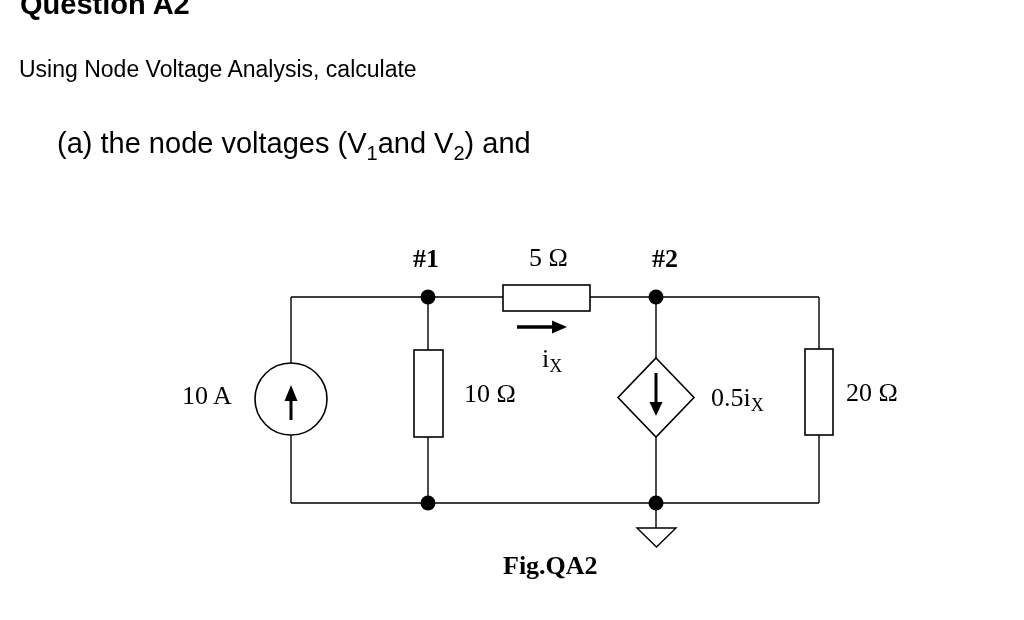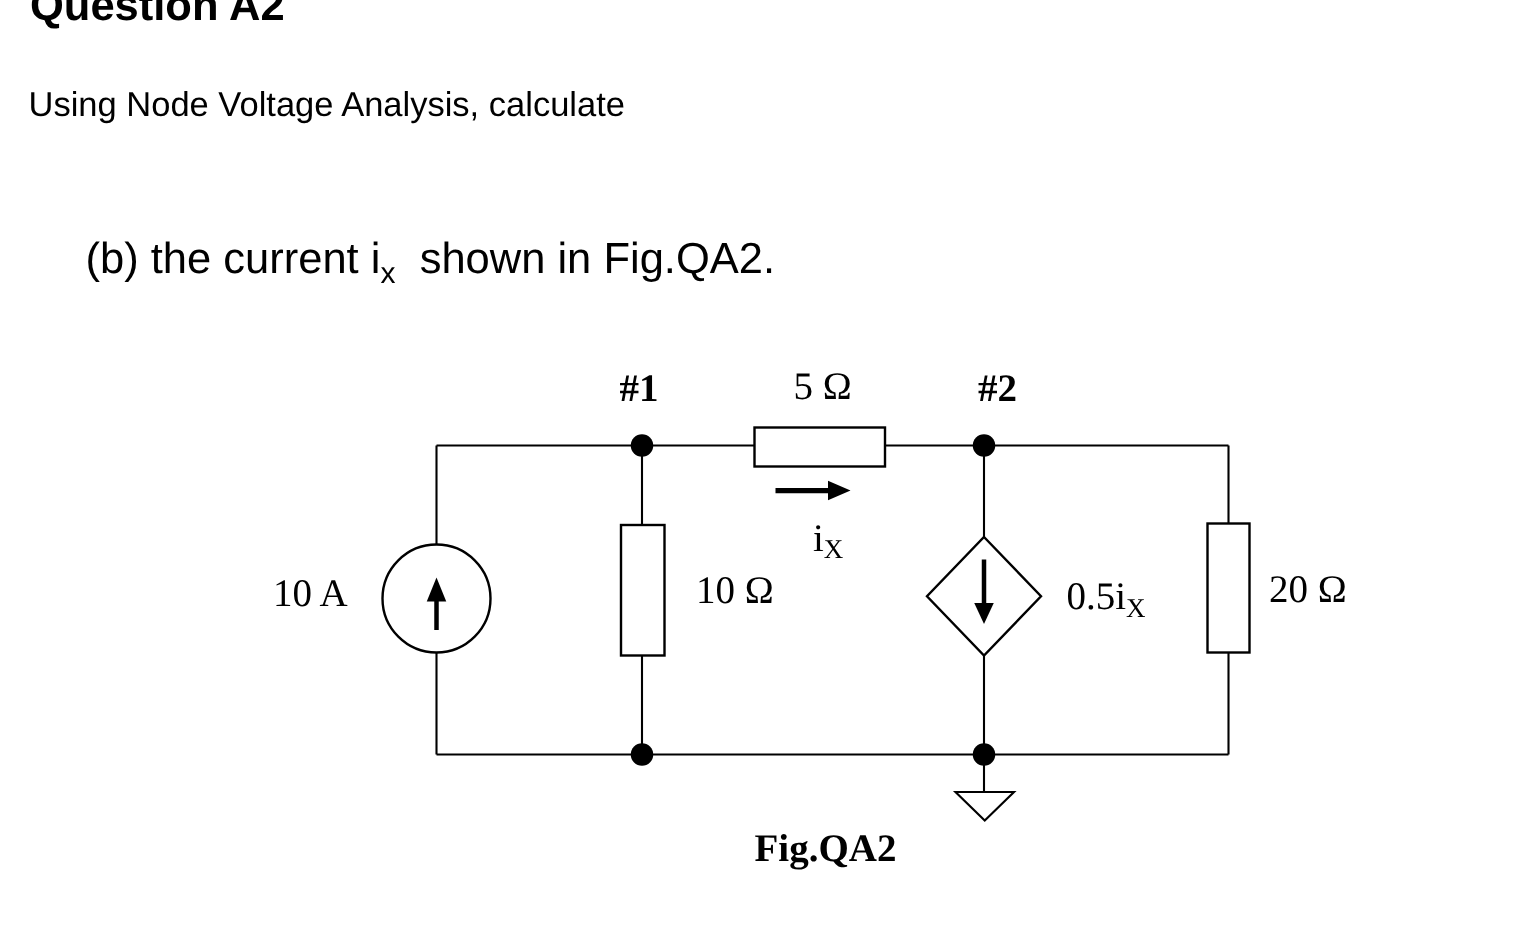--- a/index.html
+++ b/index.html
@@ -23,22 +23,22 @@
 </style>
 </head>
 <body>
 
 <div class="page">
 
   <div class="title">Question A2</div>
 
   <div class="intro">Using Node Voltage Analysis, calculate</div>
 
+  <div class="item" style="top:129px"><span>(a) the node voltages (V</span><sub>1</sub><span>and V</span><sub>2</sub><span>) and</span></div>
 
-  <div class="item" style="top:159px"><span>(b) the current i</span><sub>x</sub><span>  shown in Fig.QA2.</span></div>
 
   <svg class="circuit" width="1024" height="620" viewBox="0 0 1024 620">
 
     <path class="wire" d="M291 297 H503 M590 297 H819 M291 297 V363 M291 435 V503 M291 503 H819
          M428 297 V350 M428 437 V503 M656 297 V358 M656 437 V503
          M819 297 V349 M819 435 V503 M656 503 V528"></path>
 
     <circle class="comp" cx="291" cy="399" r="36"></circle>
     <line class="arrow-shaft" x1="291" y1="420" x2="291" y2="400"></line>
     <polygon class="arrow-head" points="291,385 284.5,401 297.5,401"></polygon>

